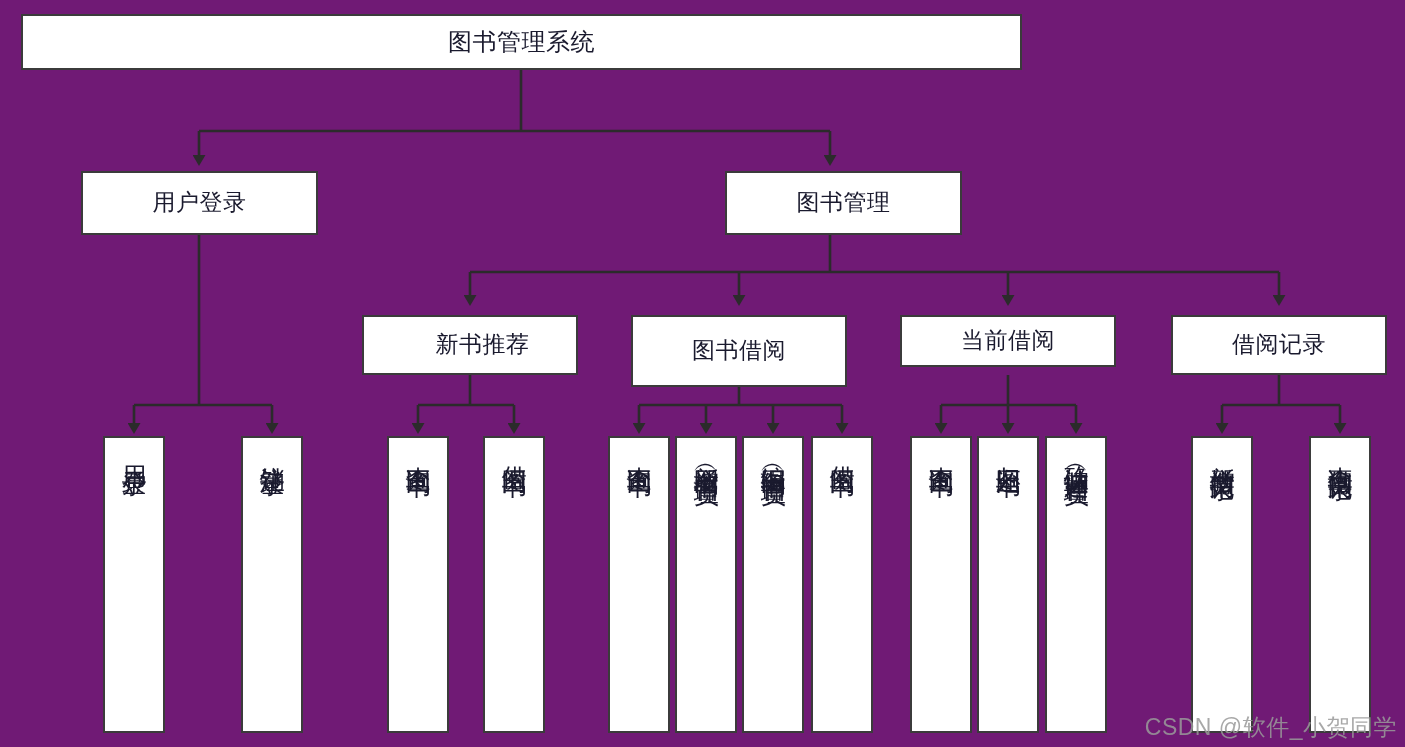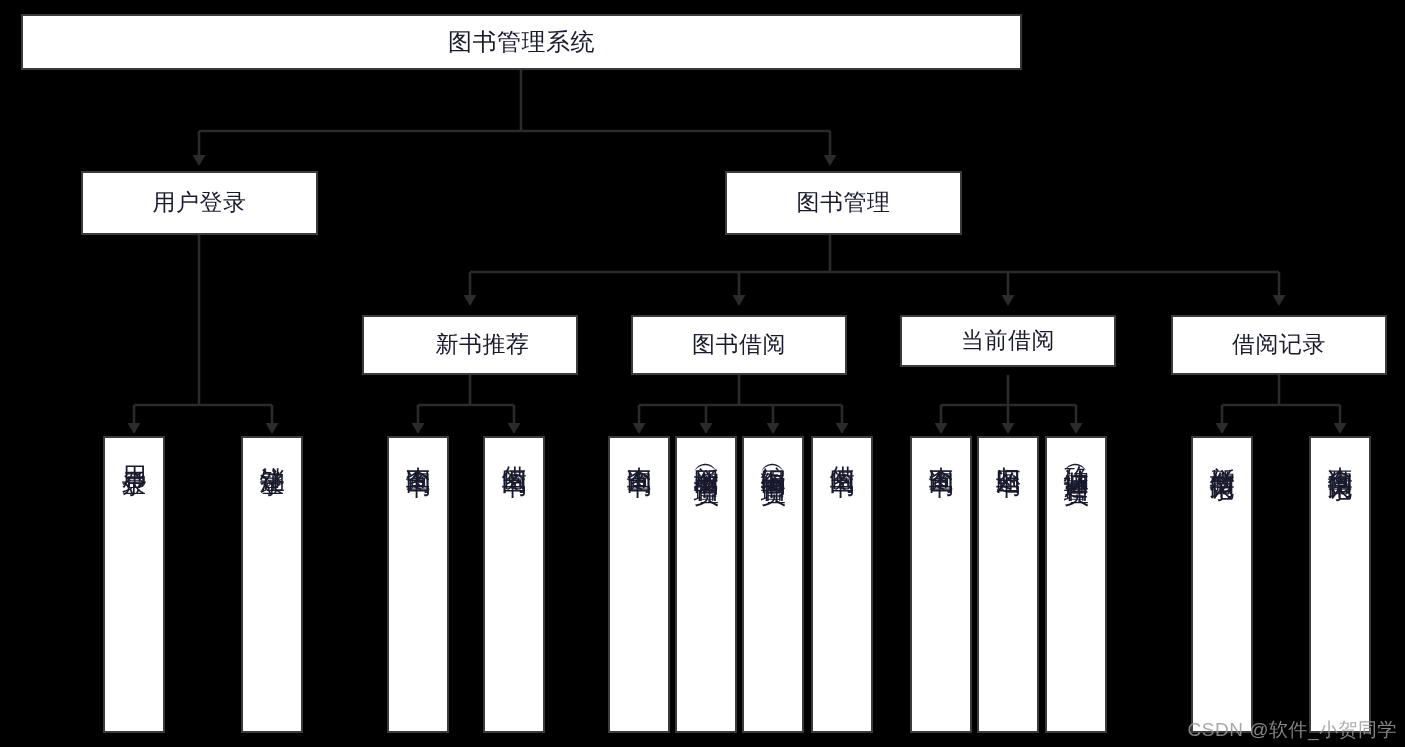--- a/index.html
+++ b/index.html
@@ -7,21 +7,21 @@
     padding: 0;
     background: #ffffff;
   }
   body {
     font-family: "Liberation Sans", "DejaVu Sans", sans-serif;
   }
   #canvas {
     position: relative;
     width: 1405px;
     height: 747px;
-    background: #000000;
+    background: #701a75;
     overflow: hidden;
   }
   svg.edges {
     position: absolute;
     left: 0;
     top: 0;
     width: 1405px;
     height: 747px;
     pointer-events: none;
   }
@@ -56,21 +56,21 @@
     text-orientation: upright;
     font-size: 25px;
     line-height: 1.02;
     letter-spacing: 2.5px;
     white-space: nowrap;
   }
   .watermark {
     position: absolute;
     right: 8px;
     bottom: 4px;
-    font-size: 19px;
+    font-size: 23px;
     color: #9a9a9a;
     letter-spacing: 0.5px;
     white-space: nowrap;
     opacity: 0.85;
   }
 </style>
 </head>
 <body>
 
 <div id="canvas">
@@ -132,21 +132,21 @@
   <div class="node horiz" style="left:81px; top:171px; width:237px; height:64px;">
     <span class="lbl">用户登录</span>
   </div>
   <div class="node horiz" style="left:711px; top:171px; width:237px; height:64px;margin-left:14px;">
     <span class="lbl">图书管理</span>
   </div>
 
   <div class="node horiz" style="left:362px; top:315px; width:216px; height:60px;padding-left:25px;">
     <span class="lbl">新书推荐</span>
   </div>
-  <div class="node horiz" style="left:631px; top:315px; width:216px; height:60px;">
+  <div class="node horiz" style="left:631px; top:315px; width:216px; height:72px;">
     <span class="lbl">图书借阅</span>
   </div>
   <div class="node horiz" style="left:900px; top:315px; width:216px; height:52px;">
     <span class="lbl">当前借阅</span>
   </div>
   <div class="node horiz" style="left:1171px; top:315px; width:216px; height:60px;justify-content:center;">
     <span class="lbl">借阅记录</span>
   </div>
 
   <div class="node vert" style="left:103px; top:436px; width:62px; height:297px;">

